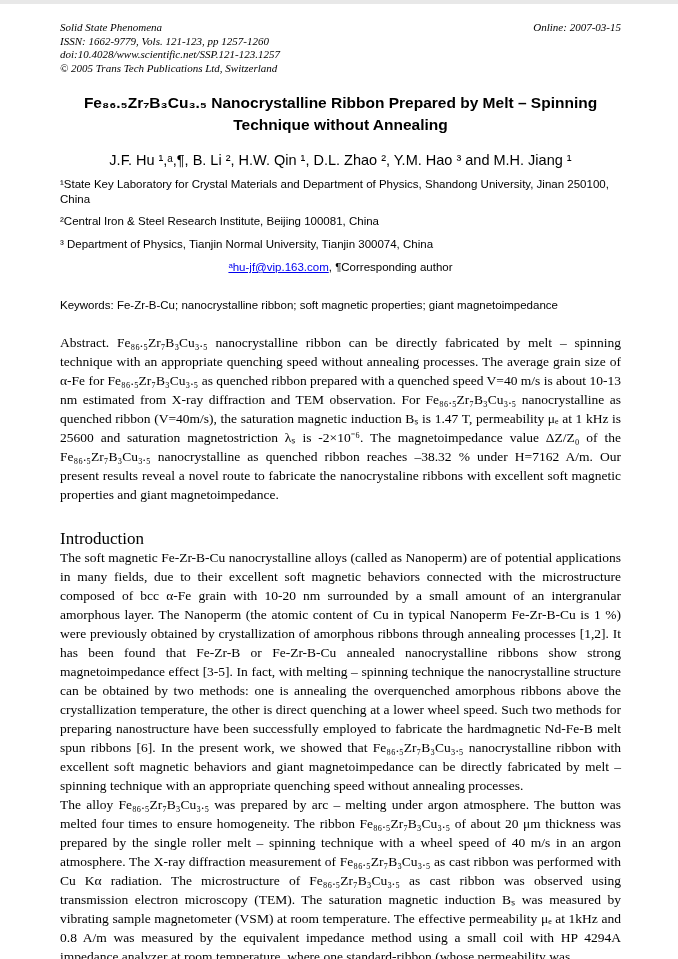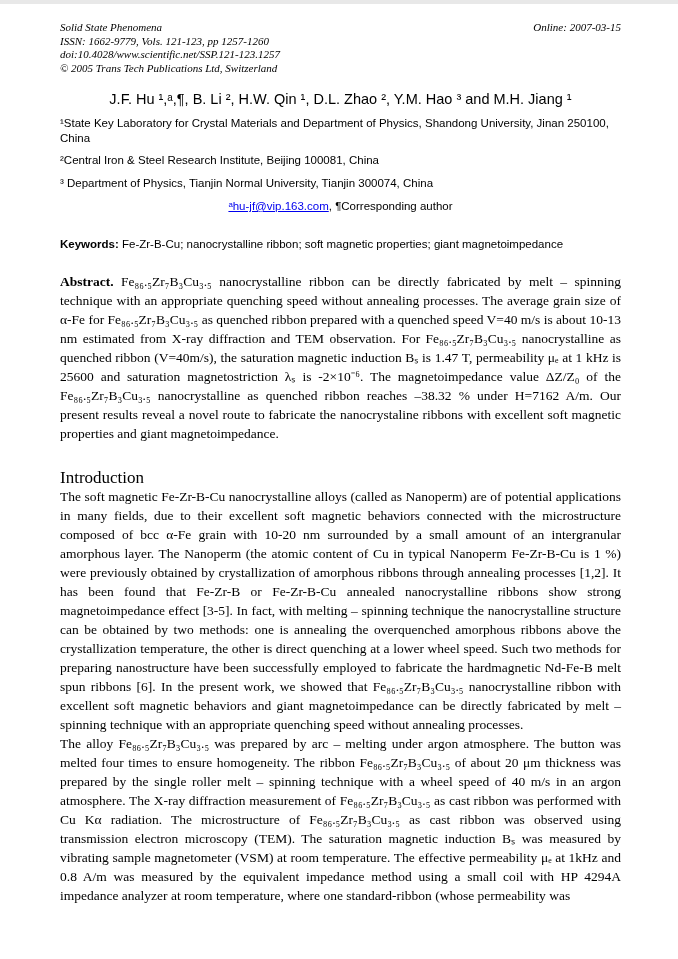--- a/index.html
+++ b/index.html
@@ -80,37 +80,38 @@
     line-height: 19px;
     margin: 25px 0 0 0;
   }
   .section-body {
     font-family: "Liberation Serif", serif;
     font-size: 13.5px;
     line-height: 19px;
     text-align: justify;
     margin: 0;
   }
-  .bold-label { font-weight: bold; }
+  .bold-label { font-weight: normal; }
 </style>
 </head>
 <body>
 
 <div class="page">
 
   <div class="masthead">
     <div class="masthead-left">
       <div>Solid State Phenomena</div>
       <div>ISSN: 1662-9779, Vols. 121-123, pp 1257-1260</div>
       <div>doi:10.4028/www.scientific.net/SSP.121-123.1257</div>
       <div>© 2005 Trans Tech Publications Ltd, Switzerland</div>
     </div>
     <div class="masthead-right">Online: 2007-03-15</div>
   </div>
 
+  <h1 class="paper-title">Fe₈₆.₅Zr₇B₃Cu₃.₅ Nanocrystalline Ribbon Prepared by Melt – Spinning Technique without Annealing</h1>
 
   <div class="authors-line">J.F. Hu ¹,ᵃ,¶, B. Li ², H.W. Qin ¹, D.L. Zhao ², Y.M. Hao ³ and M.H. Jiang ¹</div>
 
   <div class="affil">¹State Key Laboratory for Crystal Materials and Department of Physics, Shandong University, Jinan 250100, China</div>
   <div class="affil">²Central Iron &amp; Steel Research Institute, Beijing 100081, China</div>
   <div class="affil">³ Department of Physics,  Tianjin Normal University, Tianjin 300074, China</div>
 
   <div class="contact"><a class="email-link" style="color: rgb(0, 0, 238); text-align: center;">ᵃhu-jf@vip.163.com</a><span>,  </span><span>¶Corresponding author</span></div>
 
   <p class="keywords"><span class="bold-label">Keywords:</span><span> Fe-Zr-B-Cu; nanocrystalline ribbon; soft magnetic properties; giant magnetoimpedance</span></p>

